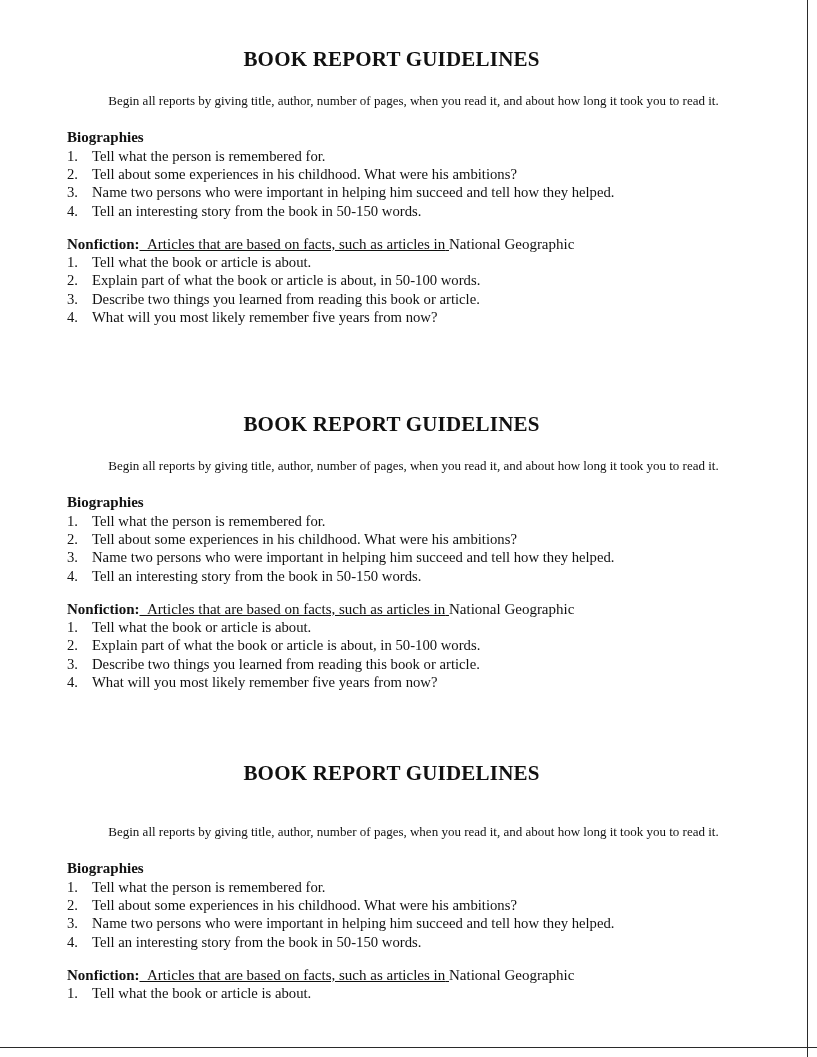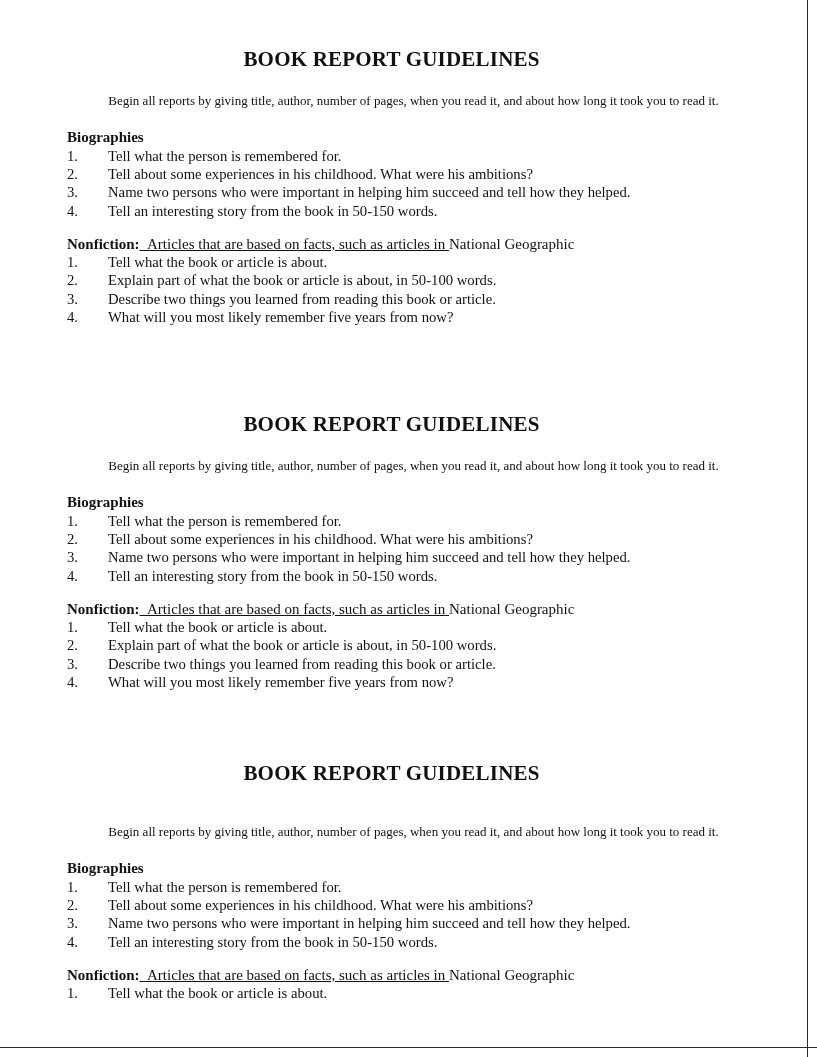--- a/index.html
+++ b/index.html
@@ -102,21 +102,20 @@
     align-items: baseline;
     white-space: nowrap;
   }
   ol.items li .num {
     width: 25px;
     flex: 0 0 25px;
     text-align: left;
   }
   ol.items li .txt {
     display: inline-block;
-    margin-left: 16px;
   }
 </style>
 </head>
 <body>
 
 <div class="page">
 
   <div class="edge-right"></div>
   <div class="edge-bottom"></div>
 

